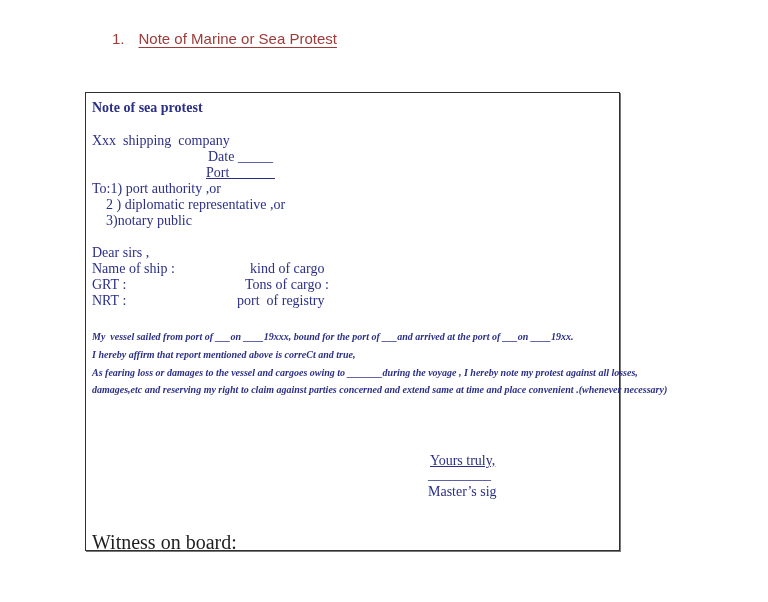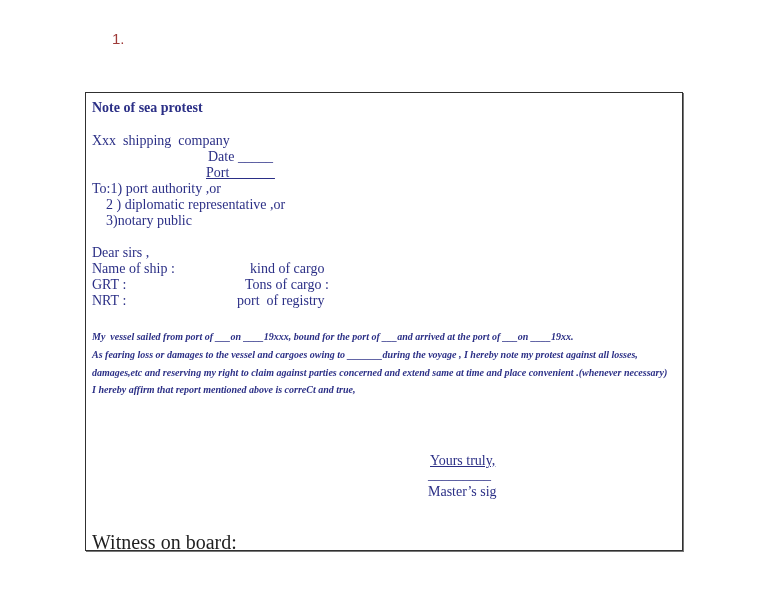--- a/index.html
+++ b/index.html
@@ -27,21 +27,21 @@
   .heading-title {
     text-decoration: underline;
     text-underline-offset: 3px;
   }
 
   
   .doc-box {
     position: absolute;
     left: 85px;
     top: 92px;
-    width: 598px;
+    width: 535px;
     height: 459px;
     border: 1px solid #303030;
     box-shadow: 1px 1px 0 #777777;
     box-sizing: border-box;
     background: #ffffff;
   }
 
   .line {
     position: absolute;
     white-space: pre;
@@ -86,20 +86,21 @@
   .stamp-note   { left: 342px; top: 423px; font-size: 15px; }
   .witness-line { left: 6px;   top: 441px; font-size: 20px; }
 </style>
 </head>
 <body>
 
 <div class="page">
 
   <div class="heading">
     <span class="heading-num">1.</span>
+    <span class="heading-title">Note of Marine or Sea Protest</span>
   </div>
 
   <div class="doc-box">
 
     <div class="line bold note-title">Note of sea protest</div>
 
     <div class="line company-line">Xxx  shipping  company</div>
     <div class="line date-line">Date _____</div>
     <div class="line port-line">Port ______</div>
 
@@ -111,22 +112,22 @@
 
     <div class="line ship-row-0-l">Name of ship :</div>
     <div class="line ship-row-0-r">kind of cargo</div>
     <div class="line ship-row-1-l">GRT :</div>
     <div class="line ship-row-1-r">Tons of cargo :</div>
     <div class="line ship-row-2-l">NRT :</div>
     <div class="line ship-row-2-r">port  of registry</div>
 
     <div class="body-block">
       <p>My  vessel sailed from port of ___on ____19xxx, bound for the port of ___and arrived at the port of ___on ____19xx.</p>
+      <p>I hereby affirm that report mentioned above is correCt and true,</p>
       <p>As fearing loss or damages to the vessel and cargoes owing to _______during the voyage , I hereby note my protest against all losses, damages,etc and reserving my right to claim against parties concerned and extend same at time and place convenient .(whenever necessary)</p>
-      <p>I hereby affirm that report mentioned above is correCt and true,</p>
     </div>
 
     <div class="line yours-truly">Yours truly,</div>
     <div class="line sig-line">_________</div>
     <div class="line master-sig">Master’s sig</div>
 
     <div class="line black witness-line">Witness on board:</div>
 
   </div>
 

